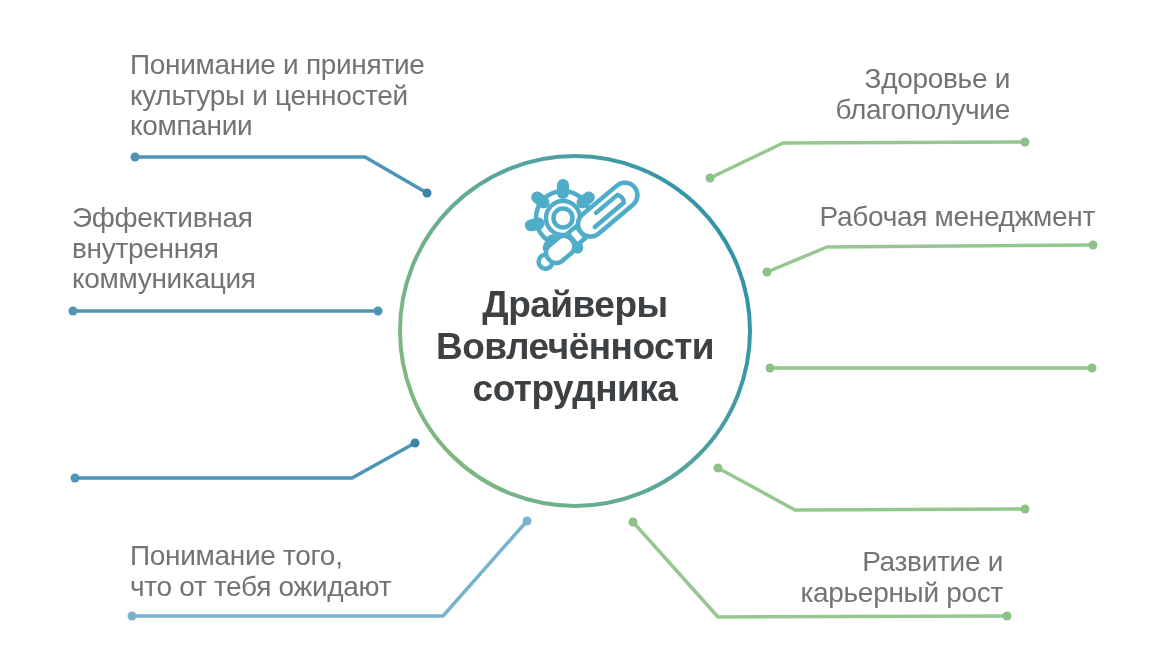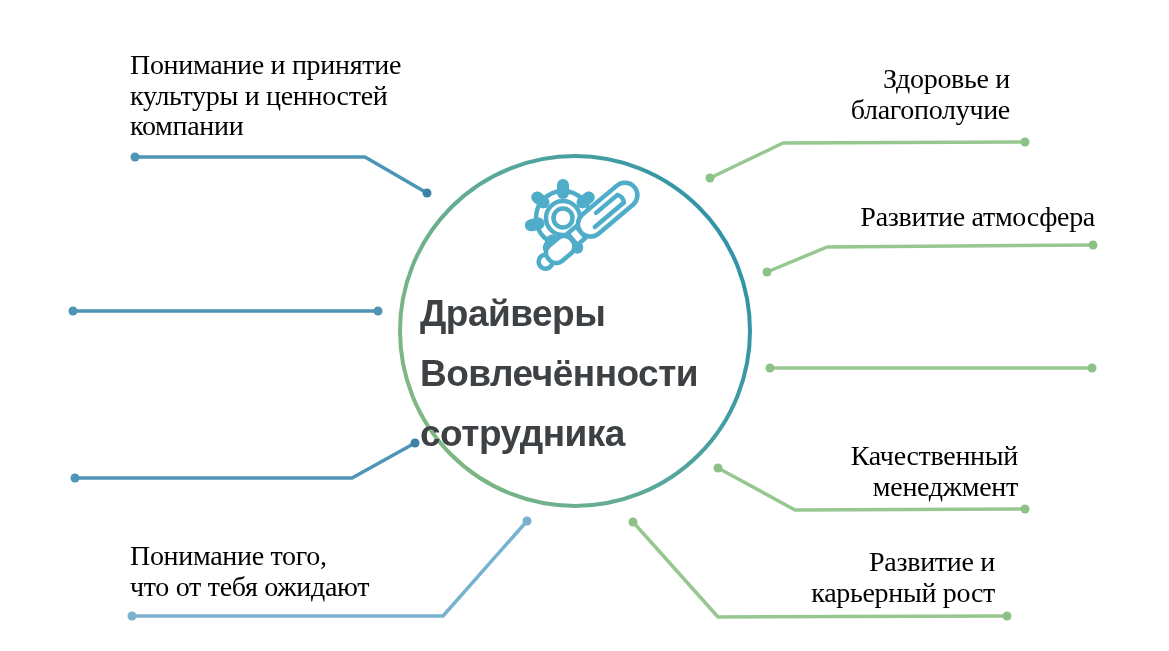--- a/index.html
+++ b/index.html
@@ -7,36 +7,35 @@
     position:relative;
     width:1169px;height:651px;
     background:#ffffff;
     overflow:hidden;
     font-family:"Liberation Sans","DejaVu Sans",sans-serif;
   }
   .overlay{position:absolute;left:0;top:0;width:1169px;height:651px;}
   .item{
     position:absolute;
     white-space:pre-line;
-    color:#000000;
+    color:#737373;
     font-size:28px;
     line-height:30.5px;
     letter-spacing:-0.3px;
-    font-family:Liberation Serif, serif;
   }
   .item.left{text-align:left;}
   .item.right{text-align:right;}
   .center-title{
     position:absolute;
     left:420px;top:284px;width:310px;
-    text-align:left;
+    text-align:center;
     white-space:pre-line;
     font-weight:bold;
     font-size:37px;
-    line-height:60px;
+    line-height:42px;
     letter-spacing:-0.5px;
     color:#3e4144;
   }
   .center-icon{position:absolute;left:503px;top:165px;}
 </style>
 </head>
 <body>
 
 <div class="canvas">
 
@@ -117,24 +116,25 @@
     </g>
   </svg>
 
   <div class="center-title">Драйверы
 Вовлечённости
 сотрудника</div>
 
   <div class="item left" style="left:130px;top:50px;">Понимание и принятие
 культуры и ценностей
 компании</div>
+  <div class="item left" style="left:72px;top:203px;">Эффективная
+внутренняя
+коммуникация</div>
   <div class="item left" style="left:130px;top:541px;">Понимание того,
 что от тебя ожидают</div>
 
   <div class="item right" style="right:159px;top:64px;margin-left:16px;">Здоровье и
 благополучие</div>
-  <div class="item right" style="right:74px;top:202px;">Развитие атмосфера</div>
-  <div class="item right" style="right:151px;top:441px;">Качественный
-менеджмент</div>
-  <div class="item right" style="right:174px;top:547px;">Развитие и
+  <div class="item right" style="right:74px;top:202px;">Рабочая менеджмент</div>
+  <div class="item right" style="right:166px;top:547px;">Развитие и
 карьерный рост</div>
 
 </div>
 
 </body></html>

